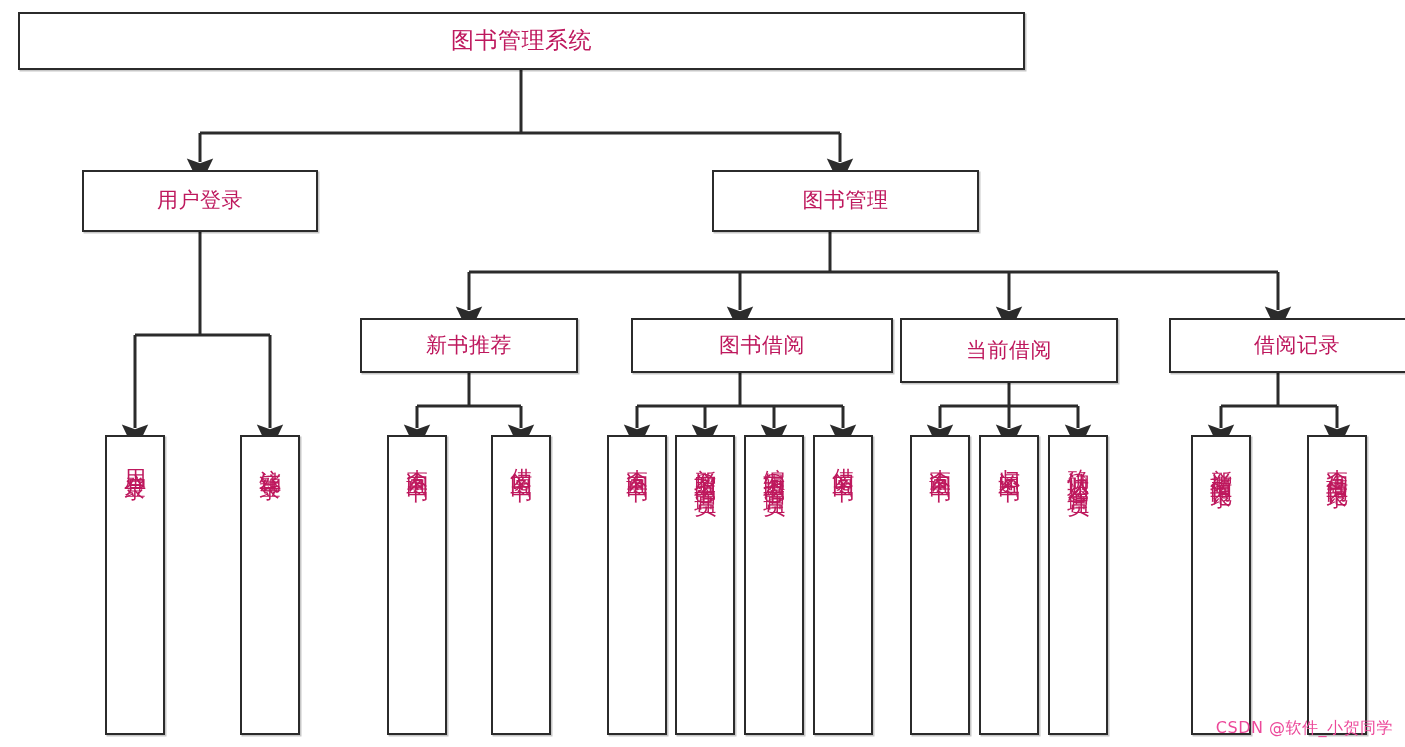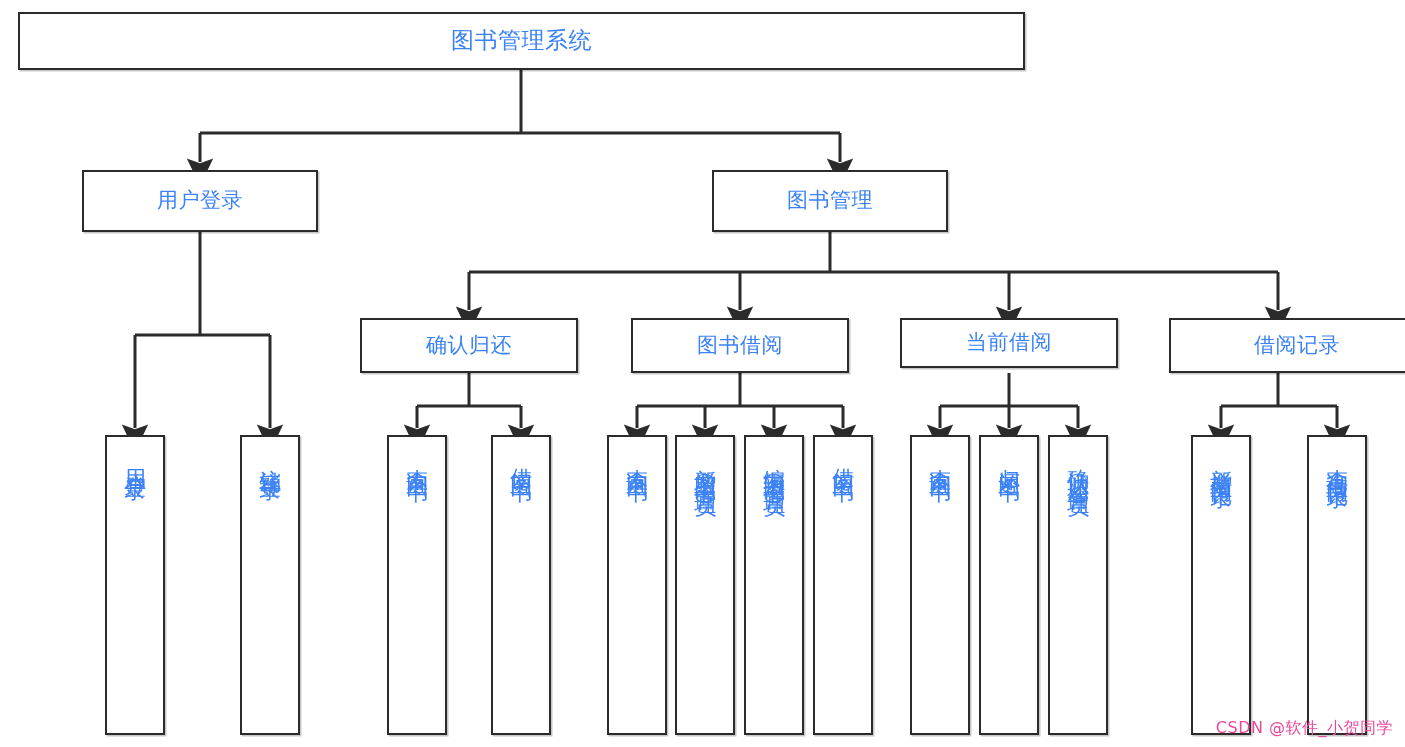--- a/index.html
+++ b/index.html
@@ -13,21 +13,21 @@
     position:absolute;
     box-sizing:border-box;
     background:#ffffff;
     border:2.5px solid #2b2b2b;
     display:flex;
     align-items:center;
     justify-content:center;
     box-shadow:1.5px 1.5px 0 rgba(0,0,0,0.22);
   }
   .node .lbl{
-    color:#3b82f6;
+    color:#be185d;
     font-size:21px;
     line-height:1.12;
     letter-spacing:0.5px;
     white-space:nowrap;
   }
   .node.vert{align-items:flex-start;padding-top:14px;}
   .node.vert .lbl{
     writing-mode:vertical-rl;
     text-orientation:upright;
     letter-spacing:4px;
@@ -100,31 +100,31 @@
     </g>
   </svg>
 
   <div class="node root" style="left:18px;top:12px;width:1007px;height:58px;">
     <span class="lbl">图书管理系统</span>
   </div>
 
   <div class="node" style="left:82px;top:170px;width:236px;height:62px;">
     <span class="lbl">用户登录</span>
   </div>
-  <div class="node" style="left:712px;top:170px;width:236px;height:62px;">
+  <div class="node" style="left:712px;top:170px;width:267px;height:62px;">
     <span class="lbl">图书管理</span>
   </div>
 
   <div class="node" style="left:360px;top:318px;width:218px;height:55px;">
-    <span class="lbl">确认归还</span>
+    <span class="lbl">新书推荐</span>
   </div>
-  <div class="node" style="left:631px;top:318px;width:218px;height:55px;">
+  <div class="node" style="left:631px;top:318px;width:262px;height:55px;">
     <span class="lbl">图书借阅</span>
   </div>
-  <div class="node" style="left:900px;top:318px;width:218px;height:50px;">
+  <div class="node" style="left:900px;top:318px;width:218px;height:65px;">
     <span class="lbl">当前借阅</span>
   </div>
   <div class="node" style="left:1169px;top:318px;width:256px;height:55px;">
     <span class="lbl">借阅记录</span>
   </div>
 
   <div class="node vert" style="left:105px;top:435px;width:60px;height:300px;">
     <span class="lbl">用户登录</span>
   </div>
   <div class="node vert" style="left:240px;top:435px;width:60px;height:300px;">

